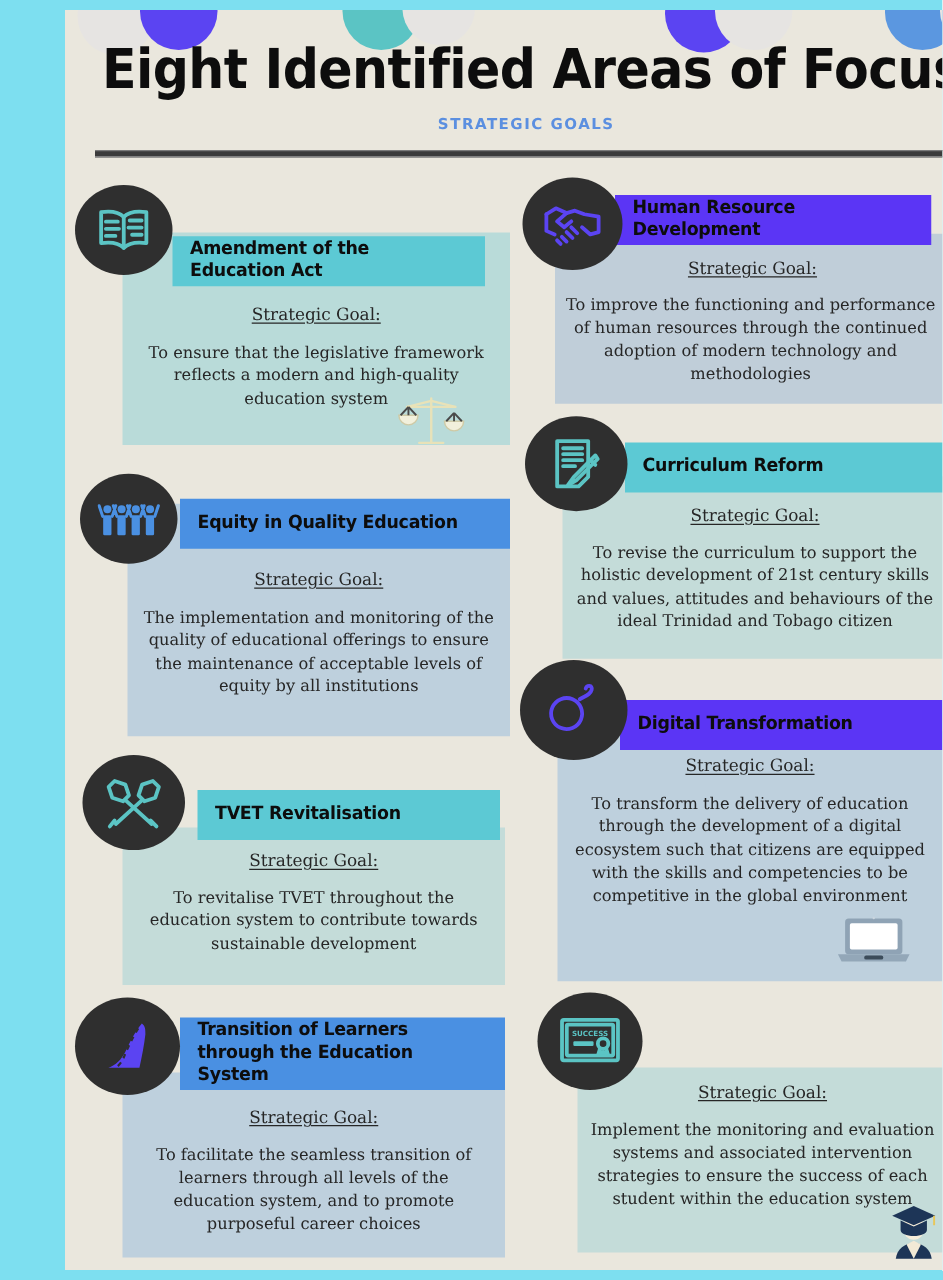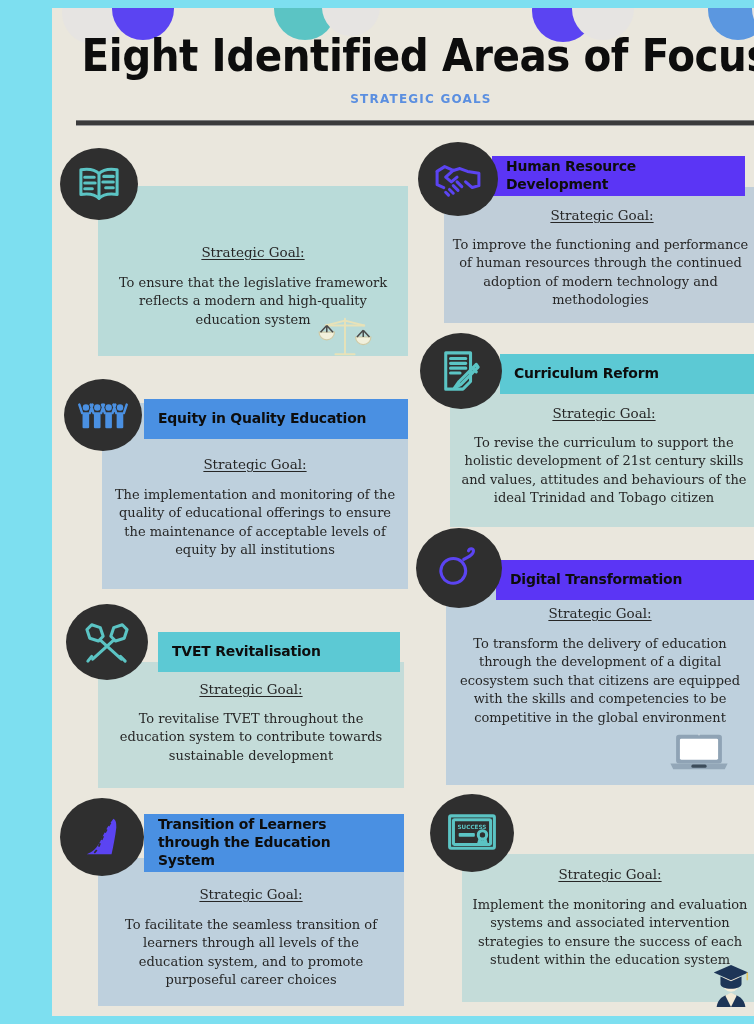--- a/index.html
+++ b/index.html
@@ -177,20 +177,23 @@
                 <path d="M30 6v36M20 43h20M10 13h40"></path>
                 <path d="M30 8l-20 5M30 8l20 5"></path>
               </g>
               <g fill="#f2f0dc" stroke="#cfcaa6" stroke-width="1.2">
                 <path d="M3 20h16a8 8 0 0 1-16 0z"></path>
                 <path d="M41 25h16a8 8 0 0 1-16 0z"></path>
               </g>
               <path fill="none" stroke="#4a4a4a" stroke-width="1.6" d="M11 13v7M11 13L4.5 20M11 13l6.5 7"></path>
               <path fill="none" stroke="#4a4a4a" stroke-width="1.6" d="M49 18v7M49 18l-6.5 7M49 18l6.5 7"></path>
             </svg></div>
+          <div class="card-title-bar" style="left: 86px; top: 181px; width: 250px; height: 40px; background: rgb(92, 201, 212);">
+            <div class="card-title-text">Amendment of the Education Act</div>
+          </div>
           <div class="icon-badge" style="left: 8px; top: 140px; width: 78px; height: 72px;">
             <span>
               <svg width="46" height="40" viewBox="0 0 48 42">
                 <path stroke="#5bc4c4" fill="none" stroke-width="3.2" stroke-linecap="round" stroke-linejoin="round" d="M24 10C20 6 12 5 5 6v26c7-1 15 0 19 4 4-4 12-5 19-4V6c-7-1-15 0-19 4z"></path>
                 <path stroke="#5bc4c4" fill="none" stroke-width="3.2" stroke-linecap="round" stroke-linejoin="round" d="M9 14h10M9 20h11M9 26h8M29 13h10M28 19h11M31 25h8"></path>
                 <path stroke="#5bc4c4" fill="none" stroke-width="3.2" stroke-linecap="round" stroke-linejoin="round" d="M24 10v26"></path>
               </svg>
             </span>
           </div>
         </div>

